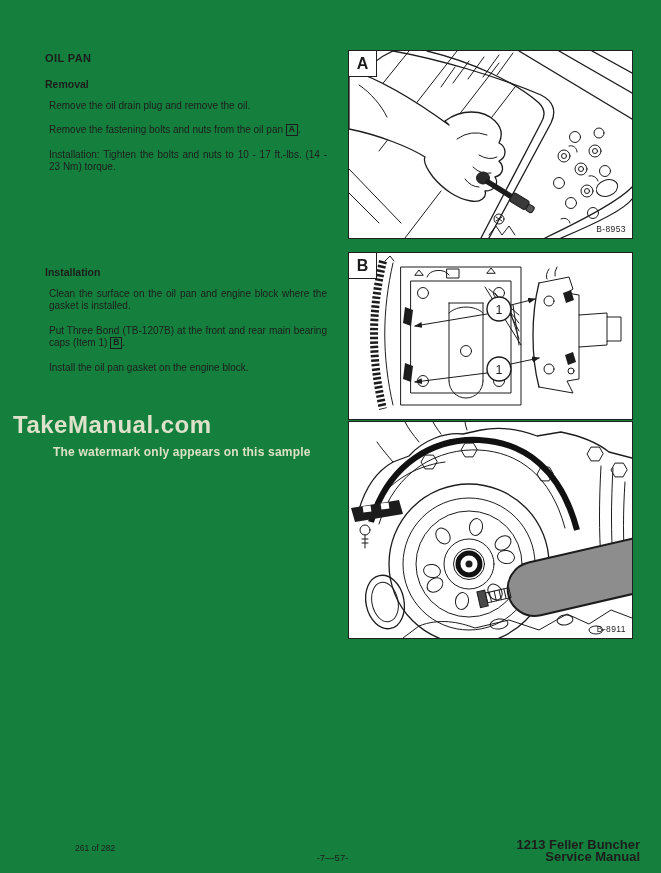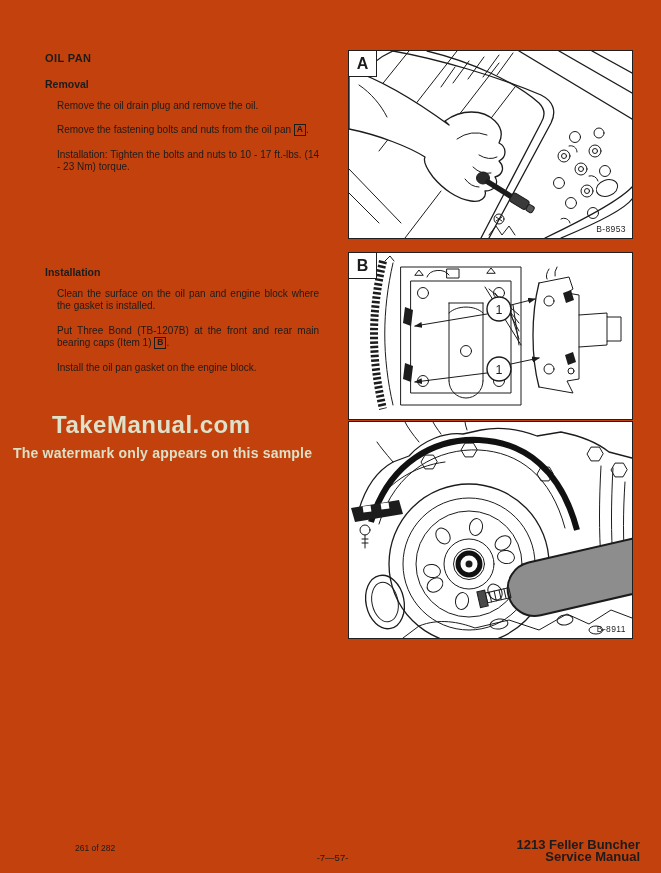--- a/index.html
+++ b/index.html
@@ -1,37 +1,37 @@
 <!DOCTYPE html>
 <html><head>
 <meta charset="utf-8">
 <style>
   html,body{margin:0;padding:0;}
   body{
     width:661px;height:873px;background:#ffffff;
     font-family:"Liberation Sans", sans-serif;color:#1c1c1c;
   }
-  .page{position:relative;width:661px;height:873px;overflow:hidden;background:#c2410c;}
+  .page{position:relative;width:661px;height:873px;overflow:hidden;background:#15803d;}
 
   
   .textblock{position:absolute;left:45px;width:286px;}
   #removal-block{top:52px;}
   #installation-block{top:254px;}
   .doc-title{font-size:11px;font-weight:700;letter-spacing:.4px;margin:0 0 14px;}
   .sec-heading{font-size:10.5px;font-weight:700;margin:12px 0 10px;}
-  .para{font-size:10px;line-height:12.4px;text-align:justify;margin:0 12px 12px;}
+  .para{font-size:10px;line-height:12.4px;text-align:justify;margin:0 4px 12px;}
   .ref-box{
     display:inline-block;border:1px solid #1c1c1c;font-weight:700;
     font-size:8.5px;line-height:9px;padding:0 2px 1px;vertical-align:1px;
   }
 
   
   .watermark{position:absolute;left:13px;top:412px;width:320px;}
-  .wm-title{font-size:24px;font-weight:600;letter-spacing:.5px;line-height:26px;margin-left:39px;}
-  .wm-sub{font-size:14px;font-weight:700;margin-top:7px;letter-spacing:.2px;}
+  .wm-title{font-size:24px;font-weight:600;letter-spacing:.5px;line-height:26px;}
+  .wm-sub{font-size:12px;font-weight:700;margin-top:7px;letter-spacing:.2px;margin-left:40px;}
 
   
   .figure{position:absolute;left:348px;width:283px;border:1.5px solid #1f1f1f;background:#fff;box-sizing:content-box;}
   #fig-a{top:50px;height:187px;}
   #fig-b{top:252px;height:166px;}
   #fig-c{top:421px;height:216px;}
   .fig-label{
     position:absolute;top:0;left:0;width:27px;height:25px;z-index:3;background:#fff;
     border-right:1.5px solid #1f1f1f;border-bottom:1.5px solid #1f1f1f;
     display:flex;align-items:center;justify-content:center;

